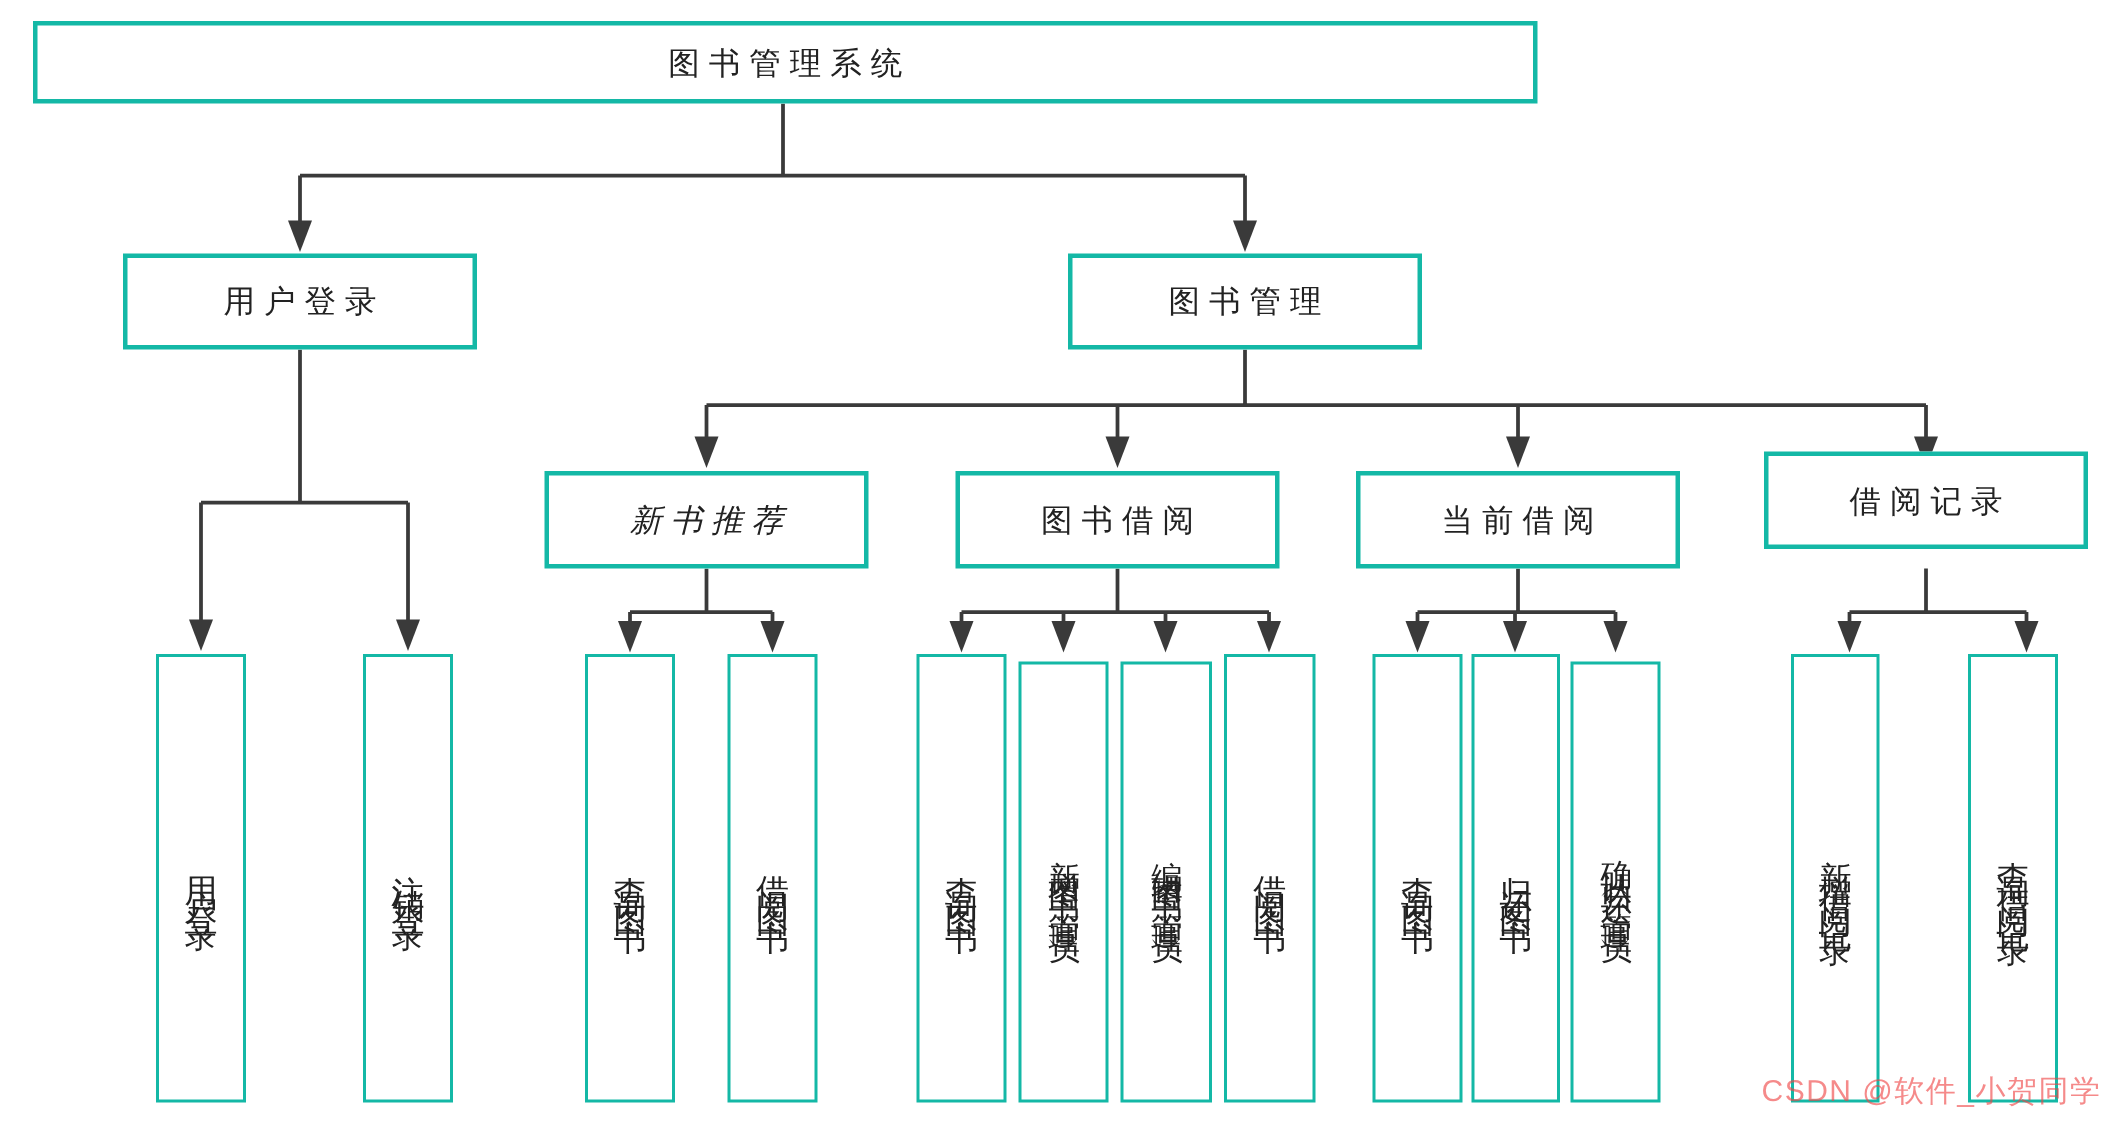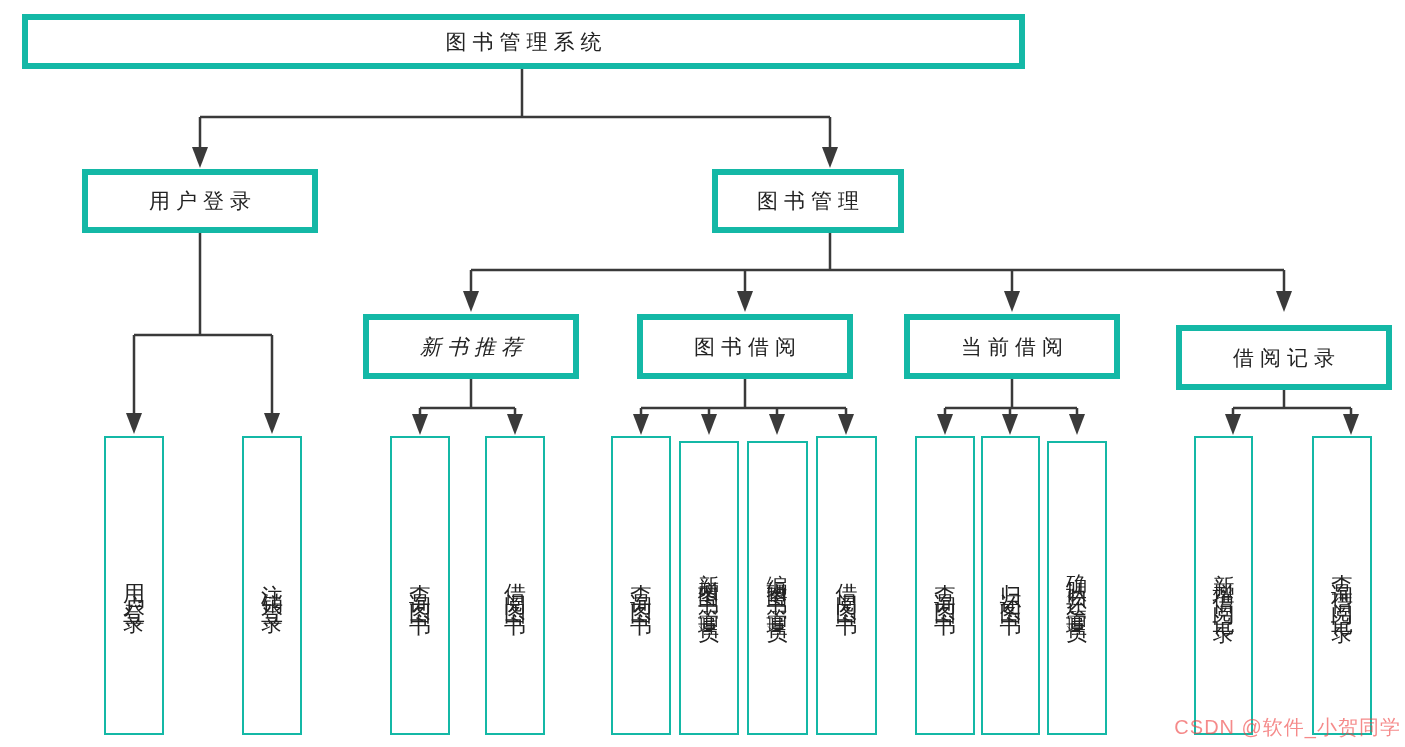--- a/index.html
+++ b/index.html
@@ -15,21 +15,21 @@
   .connectors {
     position: absolute;
     left: 0; top: 0;
     width: 1405px; height: 747px;
     z-index: 1;
   }
   .node {
     position: absolute;
     box-sizing: border-box;
     background: #ffffff;
-    border: 6px solid #14b8a6;
+    border: 3px solid #14b8a6;
     display: flex;
     align-items: center;
     justify-content: center;
     z-index: 2;
     text-align: center;
   }
   .node.hlabel {
     font-size: 21px;
     letter-spacing: 6px;
     text-indent: 6px; 
@@ -95,26 +95,26 @@
       <polygon points="1002,414 1018,414 1010,435"></polygon>
       <polygon points="1069,414 1085,414 1077,435"></polygon>
       <polygon points="1225,414 1241,414 1233,435"></polygon>
       <polygon points="1343,414 1359,414 1351,435"></polygon>
     </g>
   </svg>
 
   <div class="node hlabel" style="left:22px; top:14px; width:1003px; height:55px;">图书管理系统</div>
 
   <div class="node hlabel" style="left:82px; top:169px; width:236px; height:64px;">用户登录</div>
-  <div class="node hlabel" style="left:712px; top:169px; width:192px; height:64px;">图书管理</div>
+  <div class="node hlabel" style="left:712px; top:169px; width:236px; height:64px;">图书管理</div>
 
   <div class="node hlabel" style="left:363px; top:314px; width:216px; height:65px;font-style:italic;">新书推荐</div>
   <div class="node hlabel" style="left:904px; top:314px; width:216px; height:65px;">当前借阅</div>
   <div class="node hlabel" style="left:637px; top:314px; width:216px; height:65px;">图书借阅</div>
-  <div class="node hlabel" style="left:1176px; top:325px; width:216px; height:65px;text-align:right;">借阅记录</div>
+  <div class="node hlabel" style="left:1176px; top:301px; width:216px; height:65px;text-align:right;">借阅记录</div>
 
   <div class="node leaf" style="left:104px; top:436px; width:60px; height:299px;">
     <span class="vtext">用户登录</span>
   </div>
   <div class="node leaf" style="left:242px; top:436px; width:60px; height:299px;">
     <span class="vtext">注销登录</span>
   </div>
 
   <div class="node leaf" style="left:390px; top:436px; width:60px; height:299px;">
     <span class="vtext">查询图书</span>

